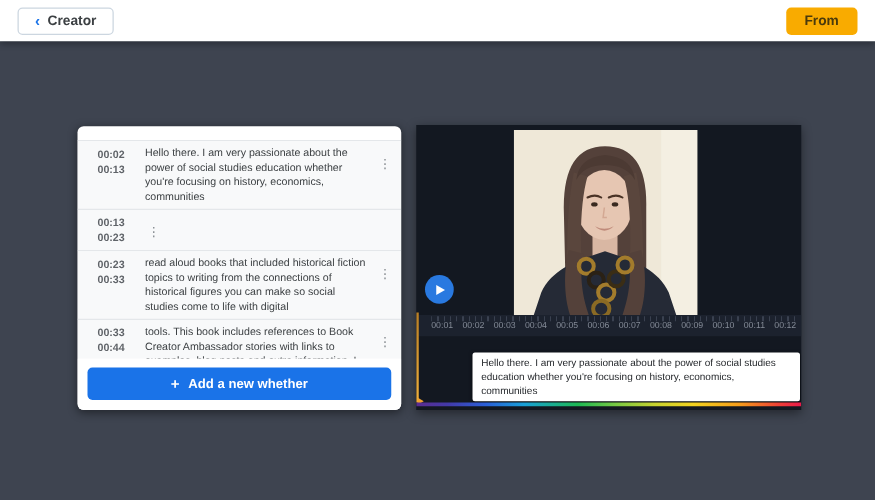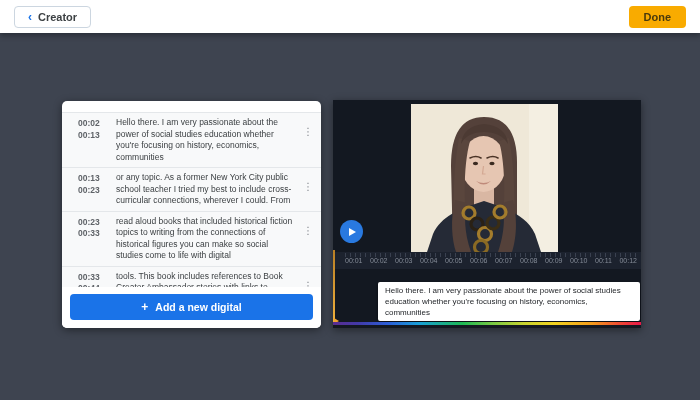--- a/index.html
+++ b/index.html
@@ -70,42 +70,41 @@
 </head>
 <body>
 
 <div class="app">
 
   <header class="topbar">
     <button class="btn-cancel">
       <span class="chev">‹</span>
       <span>Creator</span>
     </button>
-    <button class="btn-done">Done</button>
+    <button class="btn-done">From</button>
   </header>
 
   <main class="stage">
 
     <section class="caption-card">
       <div class="caption-list">
   <div class="row">
     <div class="times">
       <div>00:02</div>
       <div>00:13</div>
     </div>
     <div class="txt">Hello there. I am very passionate about the power of social studies education whether you're focusing on history, economics, communities</div>
     <button class="kebab">⋮</button>
   </div>
 
   <div class="row">
     <div class="times">
       <div>00:13</div>
       <div>00:23</div>
     </div>
-    <div class="txt">or any topic. As a former New York City public school teacher I tried my best to include cross-curricular connections, wherever I could. From</div>
     <button class="kebab">⋮</button>
   </div>
 
   <div class="row">
     <div class="times">
       <div>00:23</div>
       <div>00:33</div>
     </div>
     <div class="txt">read aloud books that included historical fiction topics to writing from the connections of historical figures you can make so social studies come to life with digital</div>
     <button class="kebab">⋮</button>
@@ -116,21 +115,21 @@
       <div>00:33</div>
       <div>00:44</div>
     </div>
     <div class="txt">tools. This book includes references to Book Creator Ambassador stories with links to examples, blog posts and extra information. I</div>
     <button class="kebab">⋮</button>
   </div>
 </div>
       <div class="card-footer">
         <button class="btn-add">
           <span class="plus">+</span>
-          <span>Add a new digital</span>
+          <span>Add a new whether</span>
         </button>
       </div>
     </section>
 
     <section class="player">
       <svg class="video" viewBox="0 0 147 148" preserveAspectRatio="none">
         <rect x="0" y="0" width="147" height="148" fill="#efe8d8"></rect>
         <rect x="118" y="0" width="29" height="148" fill="#f4efe2"></rect>
 
         <path d="M42,148 L40,62 Q40,13 73,13 Q107,13 106,62 L106,148 Z" fill="#54413a"></path>

